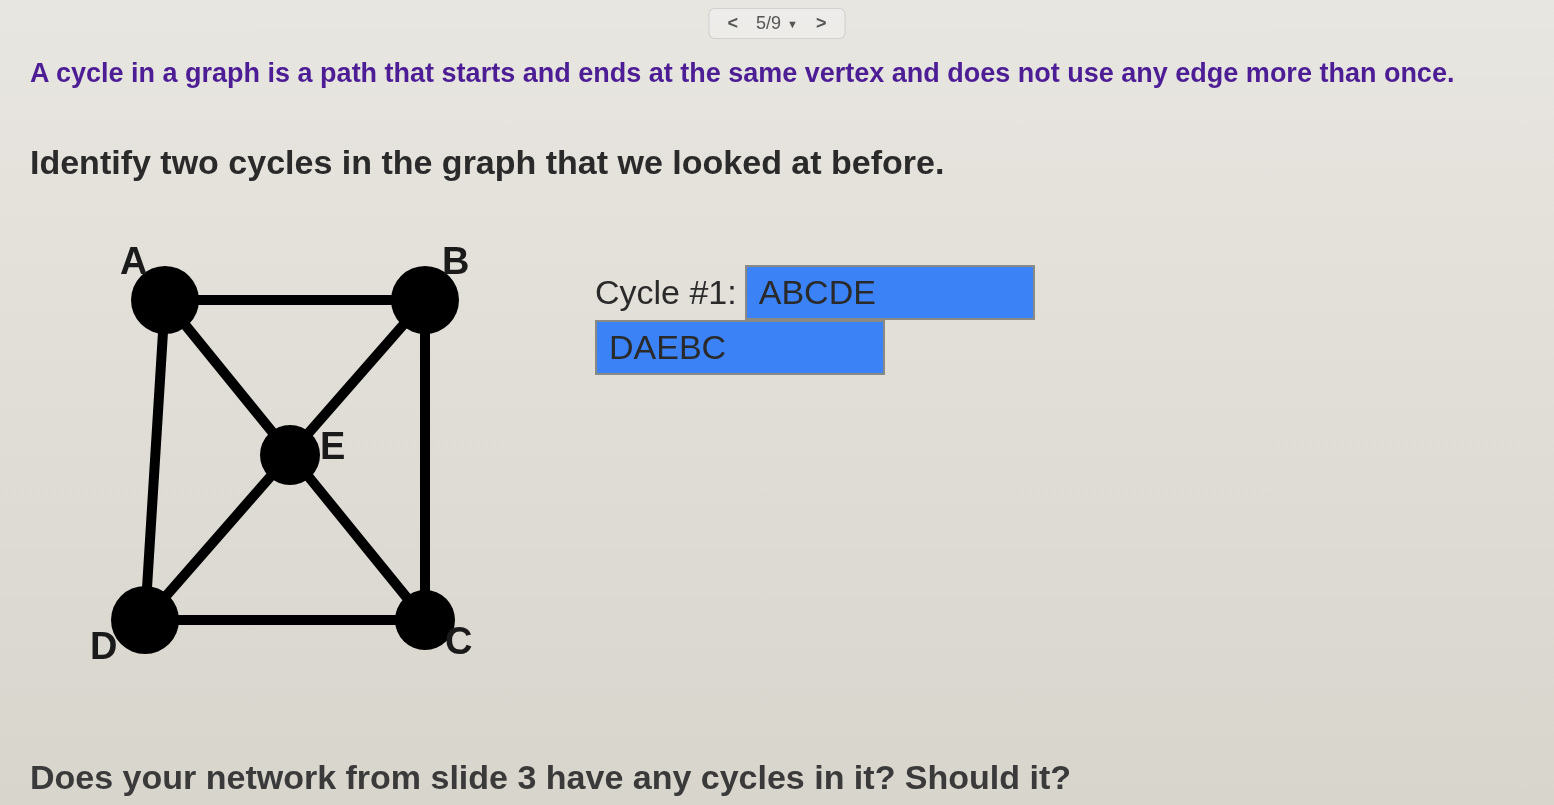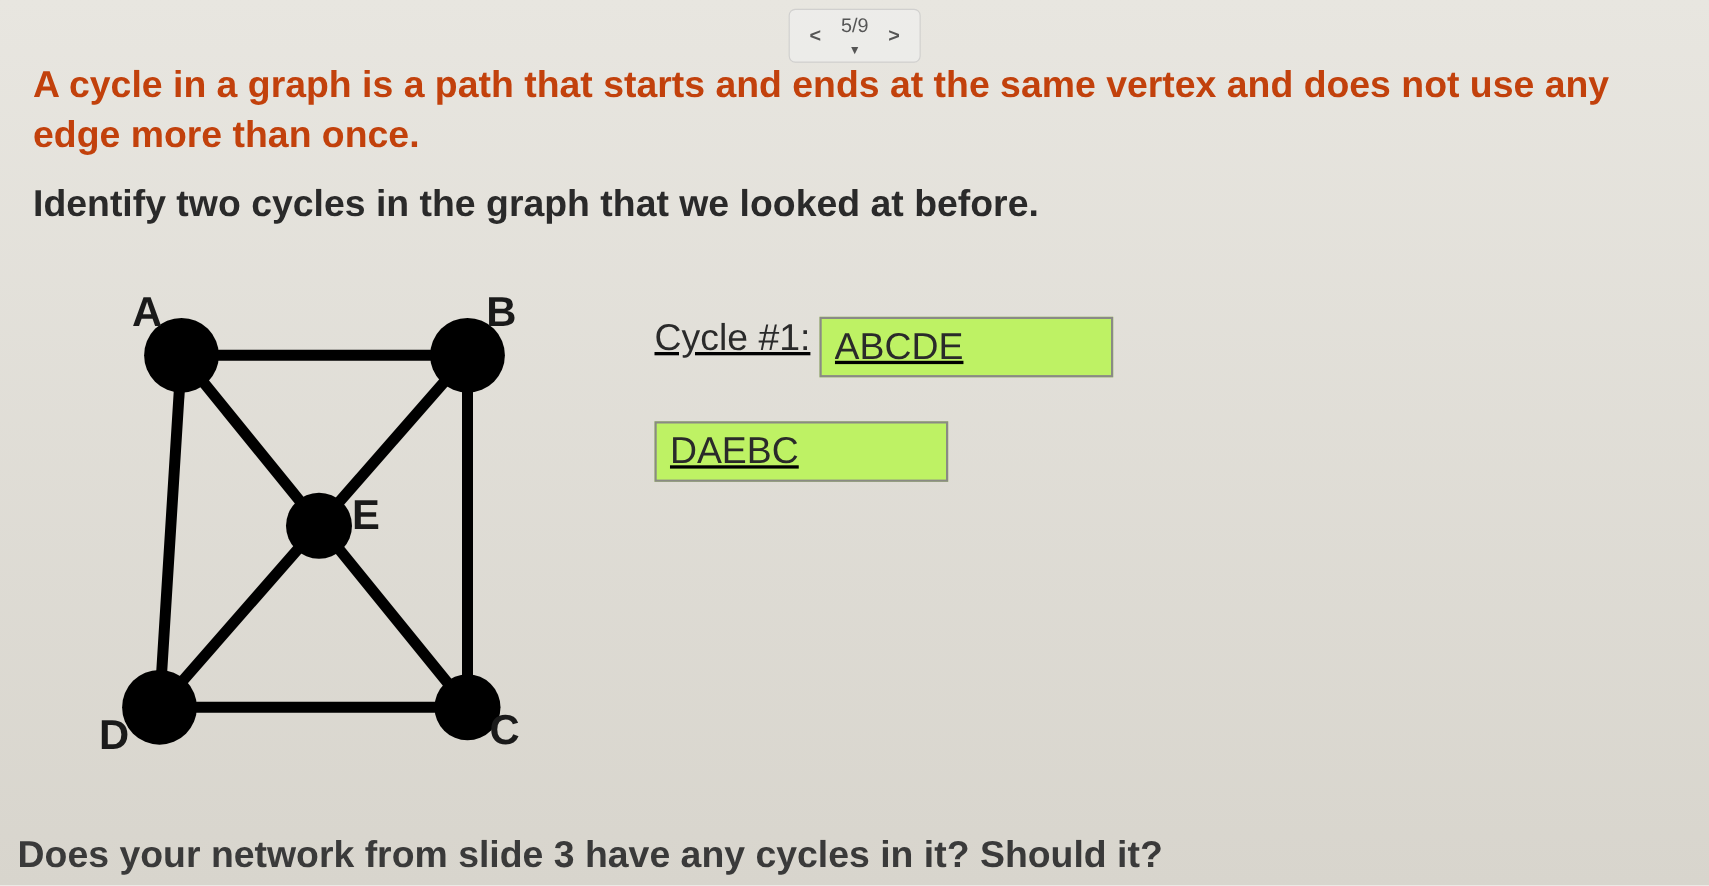--- a/index.html
+++ b/index.html
@@ -33,34 +33,33 @@
     .page-nav .nav-arrow {
       cursor: pointer;
       font-weight: bold;
       user-select: none;
     }
     .page-nav .page-indicator {
       display: flex;
       align-items: center;
       gap: 6px;
       cursor: pointer;
-      flex-direction: column;
     }
     .page-nav .dropdown-caret {
       font-size: 11px;
     }
     .content {
       padding: 55px 30px 20px 30px;
     }
     .definition {
-      font-size: 34px;
+      font-size: 27px;
       font-weight: bold;
-      color: #c2410c;
+      color: #4c1d95;
       line-height: 1.35;
-      margin-bottom: 19px;
+      margin-bottom: 52px;
     }
     .instruction {
       font-size: 34px;
       font-weight: bold;
       color: #2a2a2a;
       margin-bottom: 63px;
     }
     .work-area {
       display: flex;
       align-items: flex-start;
@@ -86,42 +85,41 @@
     .label-A { top: -5px; left: 40px; }
     .label-B { top: -5px; left: 362px; }
     .label-C { top: 375px; left: 365px; }
     .label-D { top: 380px; left: 10px; }
     .label-E { top: 180px; left: 240px; }
     .answers {
       padding-top: 20px;
     }
     .answer-row {
       display: flex;
-      margin-bottom: 40px;
-      text-decoration: underline;
+      align-items: center;
     }
     .answer-label {
       font-size: 34px;
       color: #2a2a2a;
       margin-right: 8px;
     }
     .answer-input {
       border: 2px solid #8a8a85;
-      background: #bef264;
+      background: #3b82f6;
       font-size: 34px;
       padding: 6px 12px;
-      width: 267px;
+      width: 290px;
       font-family: Arial, Helvetica, sans-serif;
       color: #2a2a2a;
       outline: none;
     }
     .bottom-question {
       position: absolute;
       bottom: 8px;
-      left: 16px;
+      left: 30px;
       font-size: 34px;
       font-weight: bold;
       color: #3a3a3a;
     }
   </style>
 </head>
 <body>
 
 <div class="page-nav">
   <span class="nav-arrow">&lt;</span>

